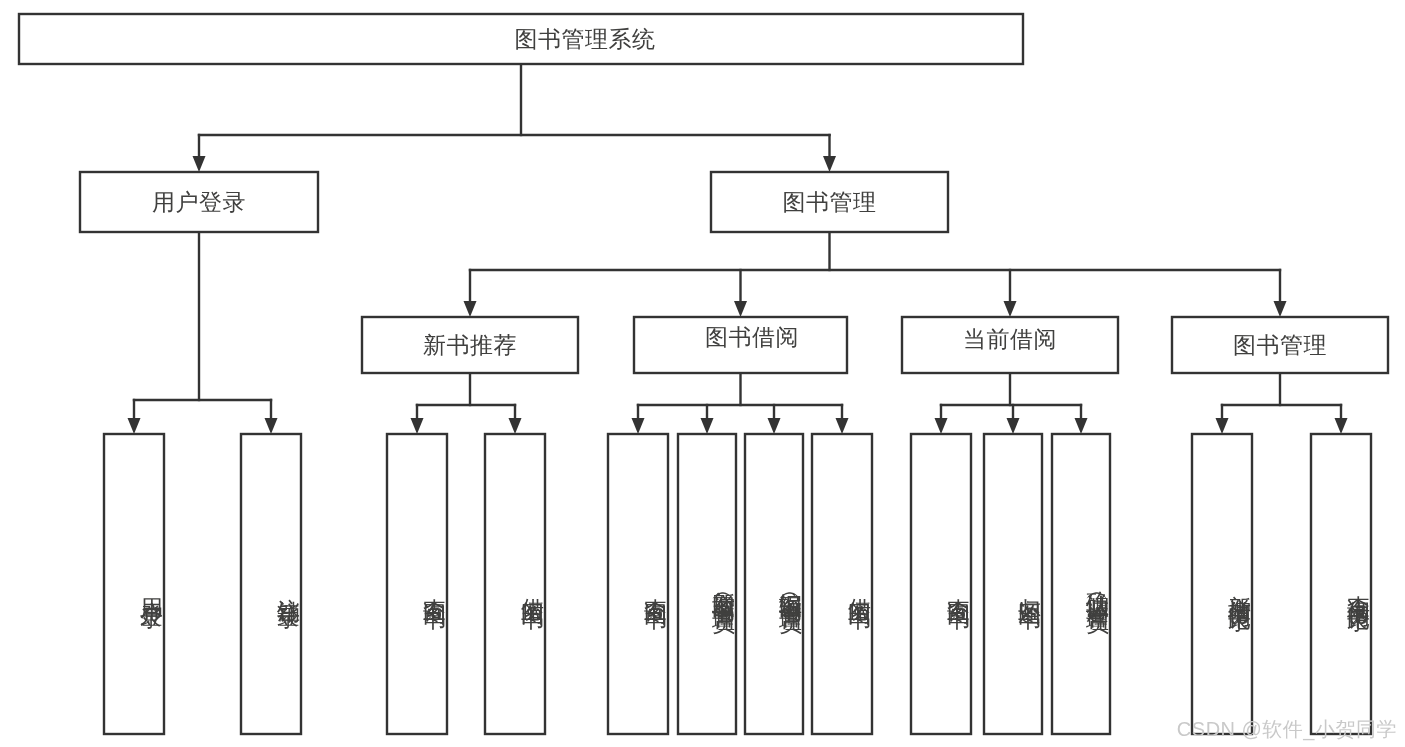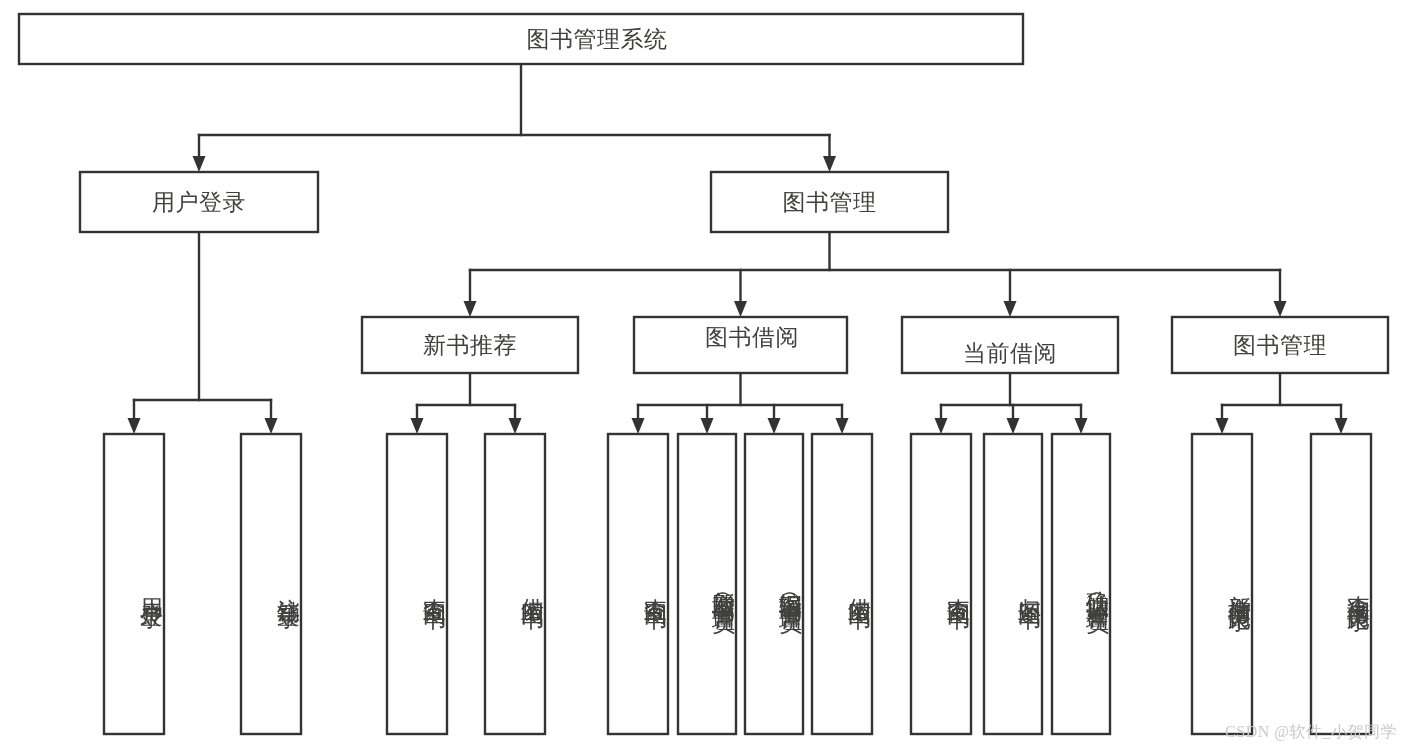--- a/index.html
+++ b/index.html
@@ -66,22 +66,22 @@
   }
   .node-hit {
     position: absolute;
     background: transparent;
   }
   .watermark {
     position: absolute;
     right: 8px;
     bottom: 4px;
     color: #c9c9c9;
-    font-family: Liberation Serif, serif;
-    font-size: 16px;
+    font-family: Liberation Sans, sans-serif;
+    font-size: 20px;
     letter-spacing: 0.5px;
     white-space: nowrap;
     user-select: none;
   }
 </style>
 </head>
 <body>
 
 <div id="diagram-root">
 
@@ -158,31 +158,31 @@
         <rect x="812" y="434" width="60" height="300" class="node-rect"></rect>
         <rect x="911" y="434" width="60" height="300" class="node-rect"></rect>
         <rect x="984" y="434" width="58" height="300" class="node-rect"></rect>
         <rect x="1052" y="434" width="58" height="300" class="node-rect"></rect>
         <rect x="1192" y="434" width="60" height="300" class="node-rect"></rect>
         <rect x="1311" y="434" width="60" height="300" class="node-rect"></rect>
       </g>
   </svg>
 
   <div id="labels-layer">
-      <div class="node-label" style="left: 19px; top: 14px; width: 1132px; height: 50px; padding-left: 12px;">图书管理系统</div>
+      <div class="node-label" style="left: 19px; top: 14px; width: 1132px; height: 50px;">图书管理系统</div>
       <div class="node-hit" style="left: 19px; top: 14px; width: 1004px; height: 50px; position: absolute;"></div>
       <div class="node-label" style="left: 80px; top: 172px; width: 238px; height: 60px;">用户登录</div>
       <div class="node-hit" style="left: 80px; top: 172px; width: 238px; height: 60px; position: absolute;"></div>
       <div class="node-label" style="left: 711px; top: 172px; width: 237px; height: 60px; border-radius: 23px;">图书管理</div>
       <div class="node-hit" style="left: 711px; top: 172px; width: 237px; height: 60px; position: absolute;"></div>
       <div class="node-label" style="left: 362px; top: 317px; width: 216px; height: 56px; border-radius: 17px;">新书推荐</div>
       <div class="node-hit" style="left: 362px; top: 317px; width: 216px; height: 56px; position: absolute;"></div>
       <div class="node-label" style="left: 634px; top: 309px; width: 236px; height: 56px;">图书借阅</div>
       <div class="node-hit" style="left: 634px; top: 317px; width: 213px; height: 56px; position: absolute;"></div>
-      <div class="node-label" style="left: 902px; top: 317px; width: 216px; height: 44px; margin-top: 14px;">当前借阅</div>
+      <div class="node-label" style="left: 902px; top: 317px; width: 216px; height: 44px;">当前借阅</div>
       <div class="node-hit" style="left: 902px; top: 317px; width: 216px; height: 56px; position: absolute;"></div>
       <div class="node-label" style="left: 1172px; top: 317px; width: 216px; height: 56px;">图书管理</div>
       <div class="node-hit" style="left: 1172px; top: 317px; width: 216px; height: 56px; position: absolute;"></div>
       <div class="node-label vertical" style="left: 104px; top: 434px; width: 60px; height: 300px;">用户登录</div>
       <div class="node-hit" style="left: 104px; top: 434px; width: 60px; height: 300px; position: absolute;"></div>
       <div class="node-label vertical" style="left: 241px; top: 434px; width: 60px; height: 300px;">注销登录</div>
       <div class="node-hit" style="left: 241px; top: 434px; width: 60px; height: 300px; position: absolute;"></div>
       <div class="node-label vertical" style="left: 387px; top: 434px; width: 60px; height: 300px;">查询图书</div>
       <div class="node-hit" style="left: 387px; top: 434px; width: 60px; height: 300px; position: absolute;"></div>
       <div class="node-label vertical" style="left: 485px; top: 434px; width: 60px; height: 300px;">借阅图书</div>

